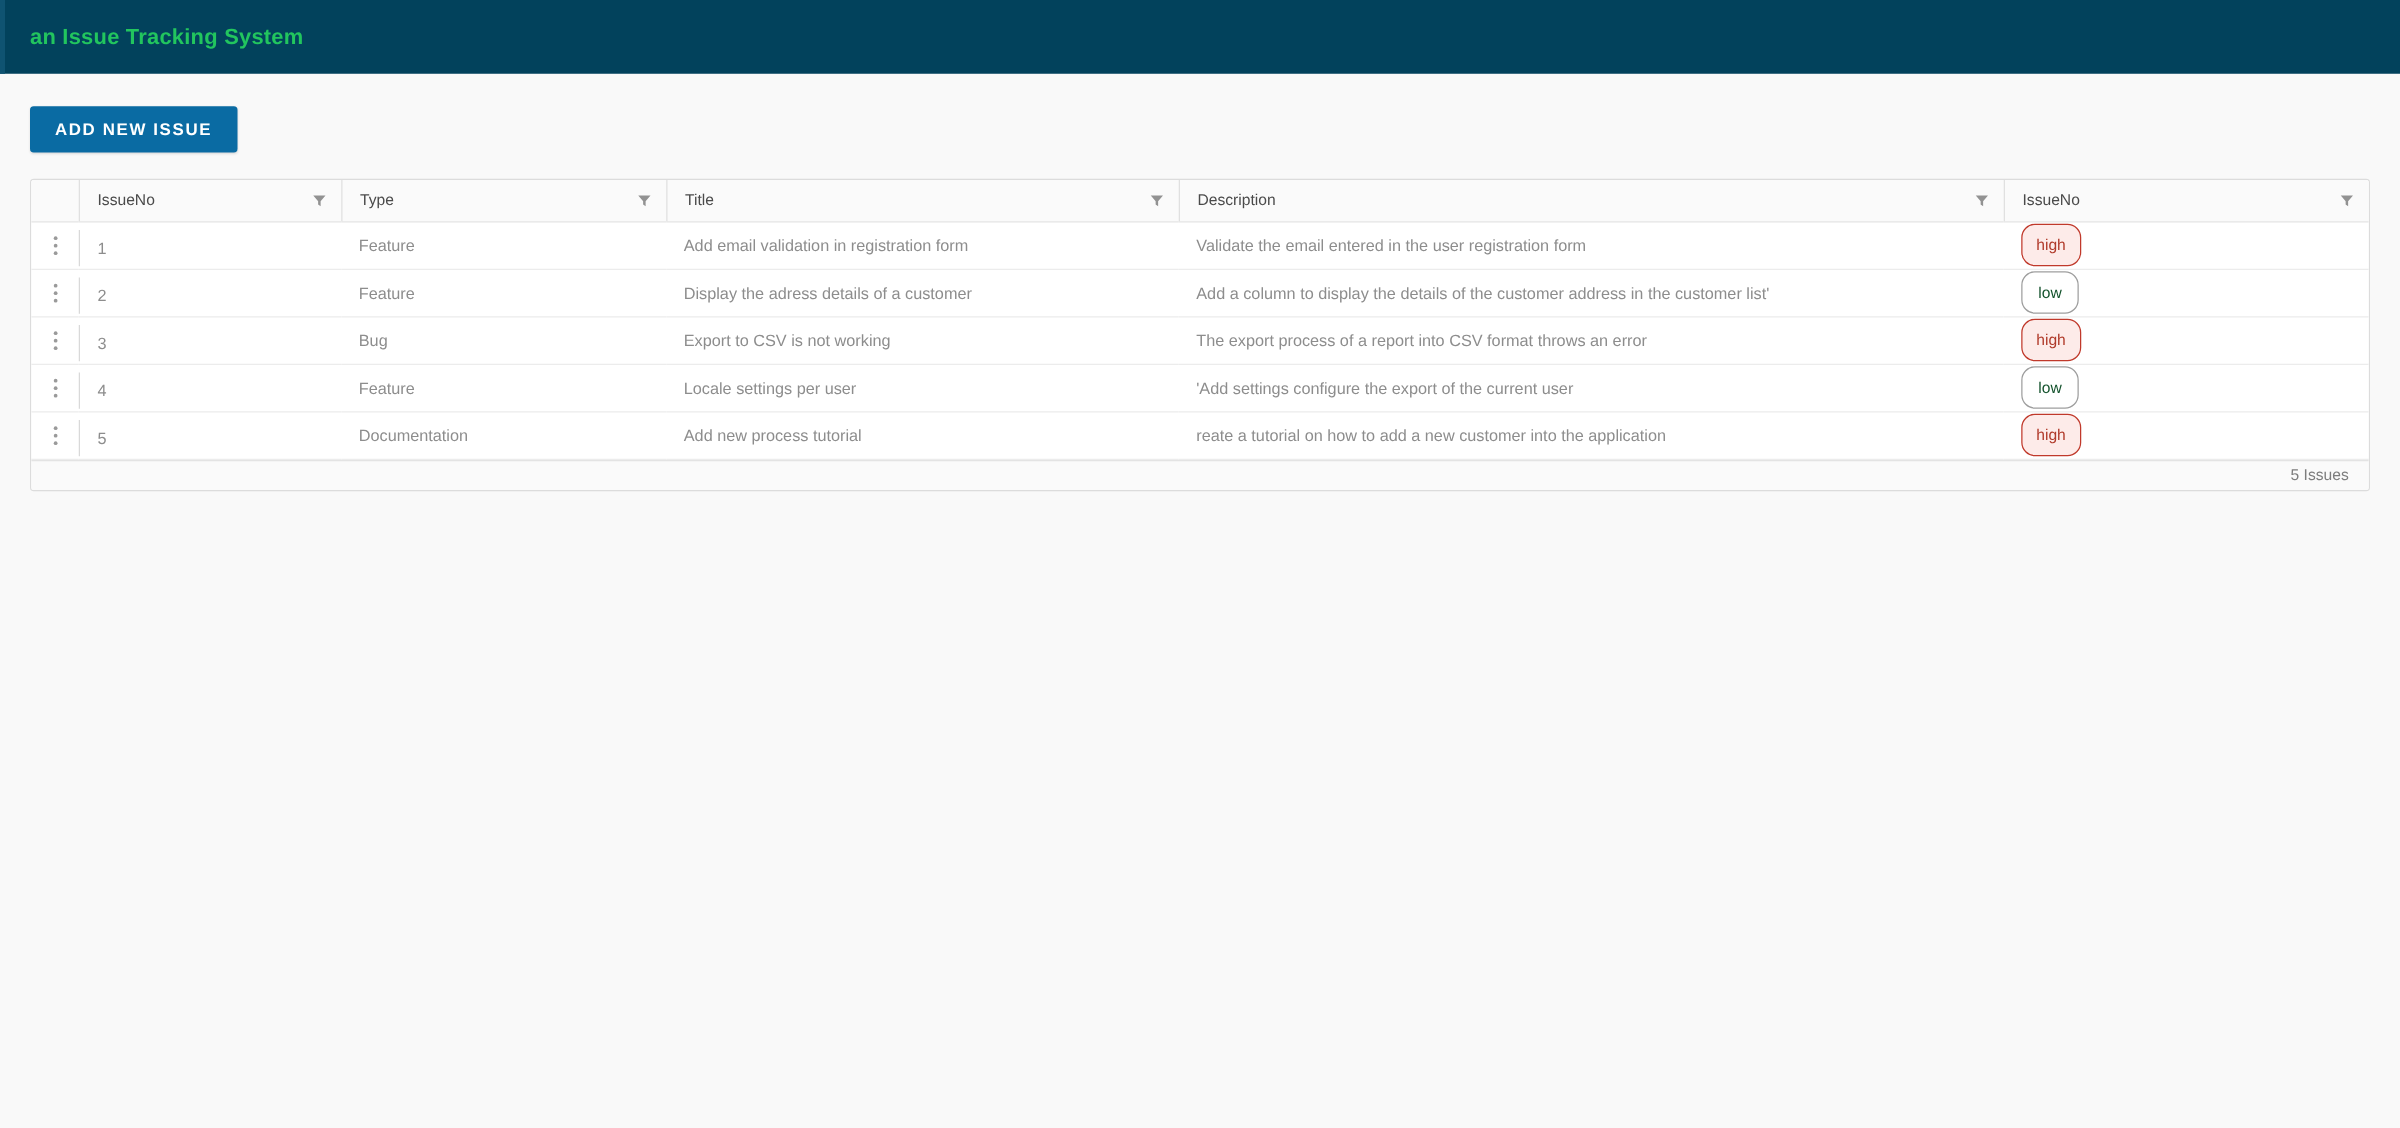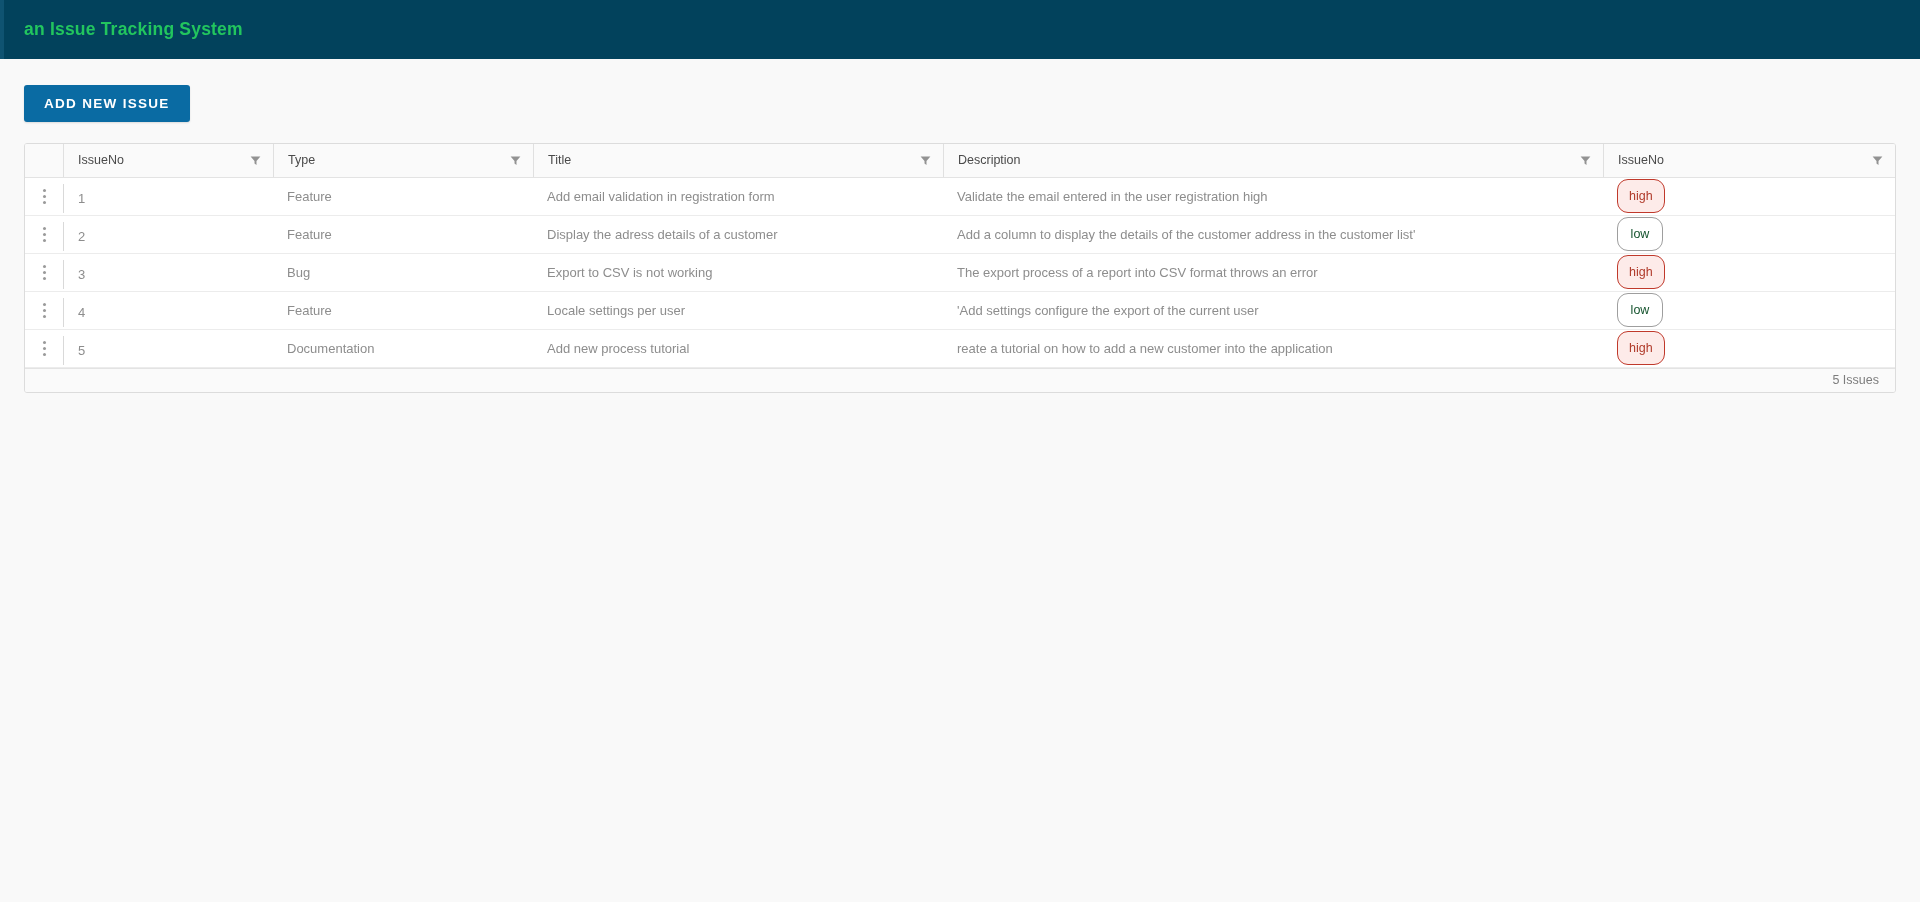--- a/index.html
+++ b/index.html
@@ -310,21 +310,21 @@
           <td class="col-sep first-data">
             <div class="td-inner">1</div>
           </td>
           <td>
             <div class="td-inner">Feature</div>
           </td>
           <td>
             <div class="td-inner">Add email validation in registration form</div>
           </td>
           <td>
-            <div class="td-inner">Validate the email entered in the user registration high</div>
+            <div class="td-inner">Validate the email entered in the user registration form</div>
           </td>
           <td>
             <div class="td-inner">
               <span class="badge badge-high">high</span>
             </div>
           </td>
         </tr>
 
         <tr>
           <td>

